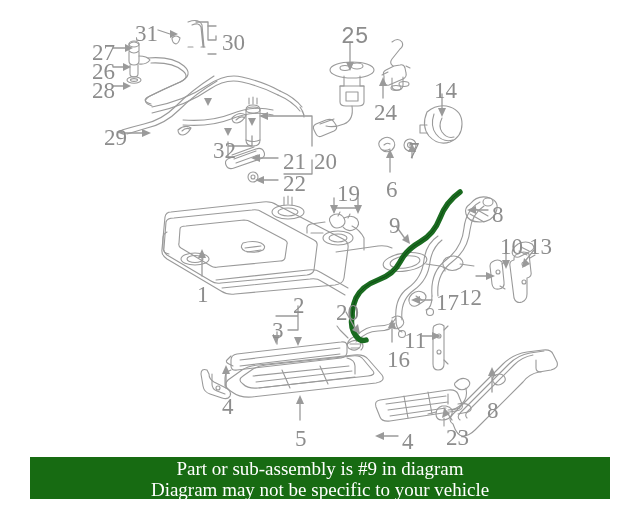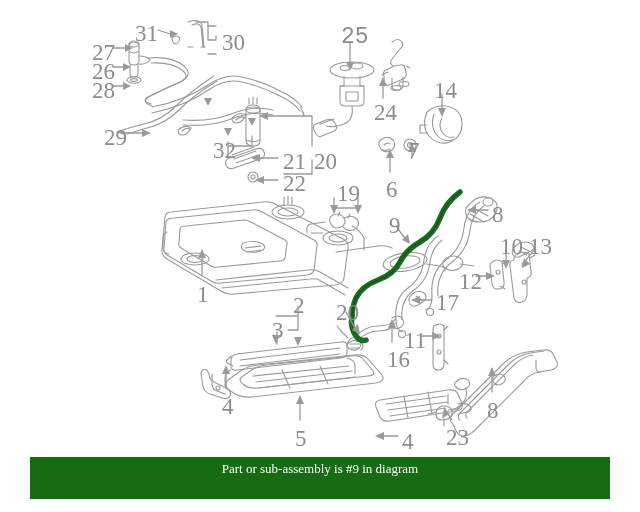--- a/index.html
+++ b/index.html
@@ -22,21 +22,21 @@
     user-select:none;
   }
   .banner{
     position:absolute;
     left:30px;top:457px;
     width:580px;height:42px;
     background:#176b12;
     color:#ffffff;
     text-align:center;
     font-family:"Liberation Serif", serif;
-    font-size:13px;
+    font-size:19px;
     line-height:21px;
     padding-top:1px;
     box-sizing:border-box;
   }
   .banner div{display:block;}
 </style>
 </head>
 <body>
 
 <div id="stage">
@@ -372,32 +372,33 @@
       <div class="callout" style="left: 283px; top: 150px;">21</div>
       <div class="callout" style="left: 314px; top: 150px;">20</div>
       <div class="callout" style="left: 283px; top: 172px;">22</div>
       <div class="callout" style="left: 408px; top: 139px;">7</div>
       <div class="callout" style="left: 386px; top: 178px;">6</div>
       <div class="callout" style="left: 337px; top: 182px;">19</div>
       <div class="callout" style="left: 389px; top: 214px;">9</div>
       <div class="callout" style="left: 492px; top: 203px;">8</div>
       <div class="callout" style="left: 500px; top: 235px;">10</div>
       <div class="callout" style="left: 529px; top: 235px;">13</div>
-      <div class="callout" style="left: 459px; top: 270px; text-align: right;">12</div>
+      <div class="callout" style="left: 459px; top: 286px; text-align: right;">12</div>
       <div class="callout" style="left: 197px; top: 283px;">1</div>
       <div class="callout" style="left: 293px; top: 294px;">2</div>
       <div class="callout" style="left: 436px; top: 291px;">17</div>
       <div class="callout" style="left: 336px; top: 301px;">20</div>
       <div class="callout" style="left: 272px; top: 319px;">3</div>
       <div class="callout" style="left: 404px; top: 329px;">11</div>
       <div class="callout" style="left: 387px; top: 348px;">16</div>
       <div class="callout" style="left: 222px; top: 395px;">4</div>
       <div class="callout" style="left: 487px; top: 399px;">8</div>
       <div class="callout" style="left: 295px; top: 427px;">5</div>
       <div class="callout" style="left: 402px; top: 430px;">4</div>
       <div class="callout" style="left: 446px; top: 426px; text-align: center;">23</div>
     </div>
 
   <div class="banner">
     <div>Part or sub-assembly is #9 in diagram</div>
+    <div>Diagram may not be specific to your vehicle</div>
   </div>
 
 </div>
 
 </body></html>

